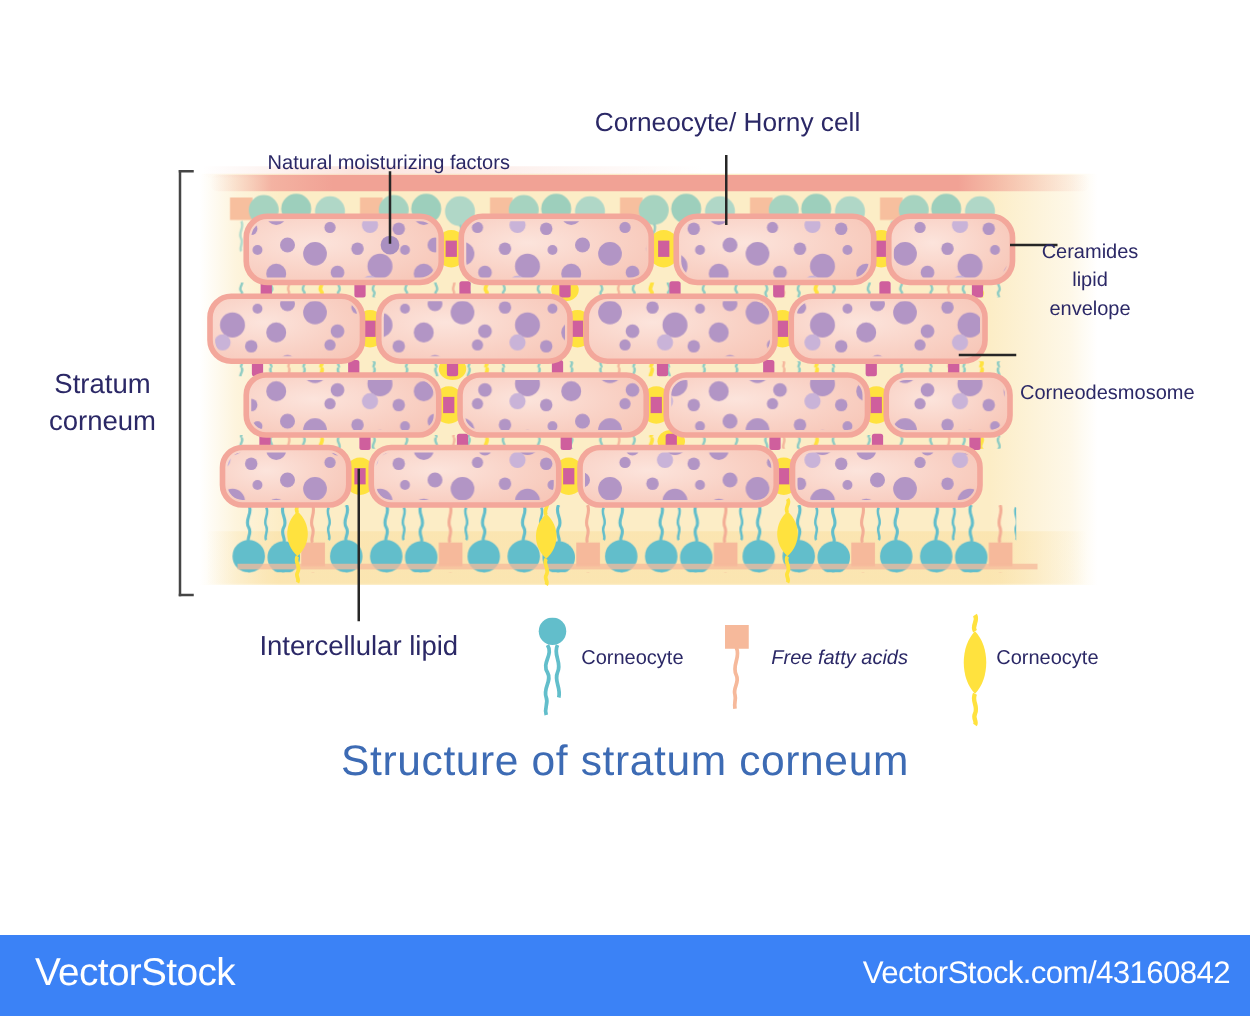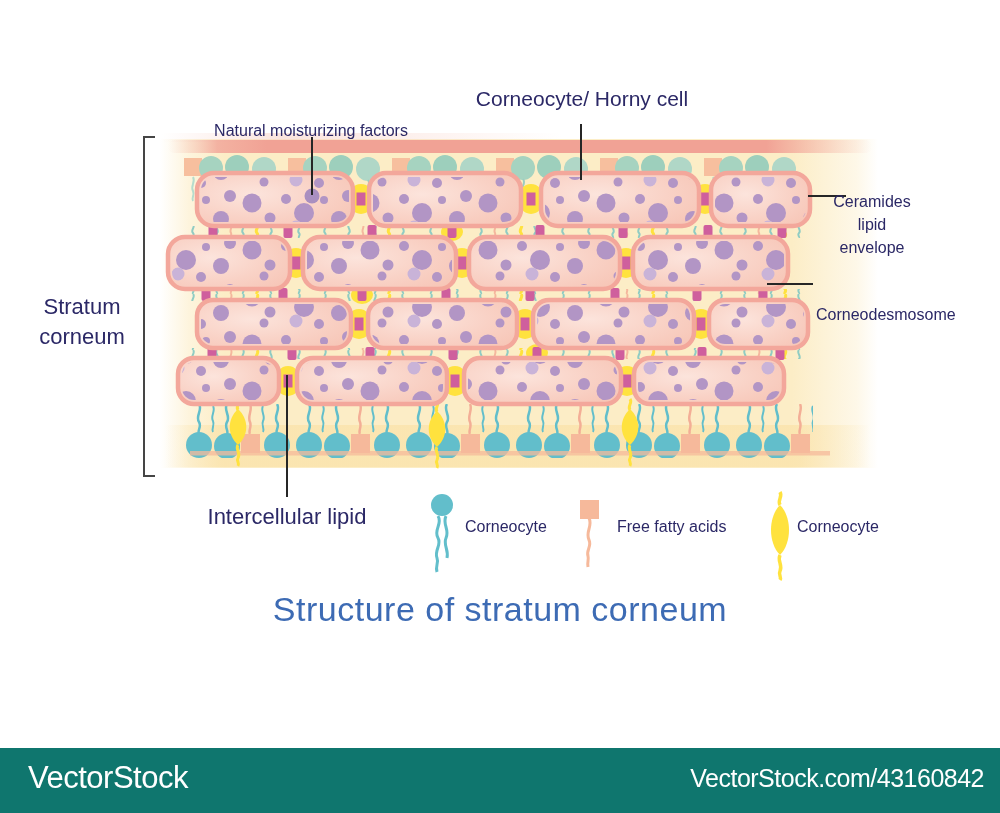--- a/index.html
+++ b/index.html
@@ -17,21 +17,21 @@
   .line-v{position:absolute;width:2px;background:#262626;}
   .line-h{position:absolute;height:2px;background:#262626;}
   .bracket{position:absolute;left:143px;top:136px;width:10px;height:337px;
            border-left:2px solid #454545;border-top:2px solid #454545;border-bottom:2px solid #454545;}
   
   .legend-label{position:absolute;color:#2b2866;font-size:16px;}
   
   .title{position:absolute;left:0;top:590px;width:1000px;text-align:center;
          color:#3d6bb4;font-size:34px;letter-spacing:0.5px;}
   
-  .wm-bar{position:absolute;left:0;top:748px;width:1000px;height:65px;background:#0f766e;}
+  .wm-bar{position:absolute;left:0;top:748px;width:1000px;height:65px;background:#3b82f6;}
   .wm-brand{position:absolute;left:28px;top:0;height:65px;line-height:60px;
             color:#ffffff;font-size:31px;letter-spacing:-0.5px;}
   .wm-url{position:absolute;right:16px;top:0;height:65px;line-height:60px;
           color:#ffffff;font-size:25px;letter-spacing:-0.5px;}
 </style>
 </head>
 <body>
 
 <div class="page">
 
@@ -309,21 +309,21 @@
       <path d="M18,22 c-4,8 4,14 0,22 c-3,7 3,12 1,20"></path>
     </g>
     <circle cx="14" cy="11" r="11" fill="#62becb"></circle>
   </svg>
   <div class="legend-label" style="left:465px;top:518px;">Corneocyte</div>
 
   <svg class="abs" style="left:576px;top:499px;" width="30" height="74" viewBox="0 0 30 74">
     <path d="M13,19 c4,8 -4,14 0,22 c3,6 -3,10 -1,16 c1,4 -1,6 0,11" stroke="#f6b99b" stroke-width="3" fill="none"></path>
     <rect x="4" y="1" width="19" height="19" fill="#f6b99b"></rect>
   </svg>
-  <div class="legend-label" style="left:617px;top:518px;">Free fatty acids</div>
+  <div class="legend-label" style="left:617px;top:518px;font-style:italic;">Free fatty acids</div>
 
   <svg class="abs" style="left:766px;top:490px;" width="30" height="92" viewBox="0 0 30 92">
     <path d="M14,2 c3,5 -3,8 0,13" stroke="#ffe23e" stroke-width="3.5" fill="none"></path>
     <path d="M14,15 C26,27 26,53 14,65 C2,53 2,27 14,15" fill="#ffe23e"></path>
     <path d="M14,65 c-3,6 3,10 0,16 c-2,4 2,6 0,9" stroke="#ffe23e" stroke-width="3.5" fill="none"></path>
   </svg>
   <div class="legend-label" style="left:797px;top:518px;">Corneocyte</div>
 
   <div class="title">Structure of stratum corneum</div>
 

